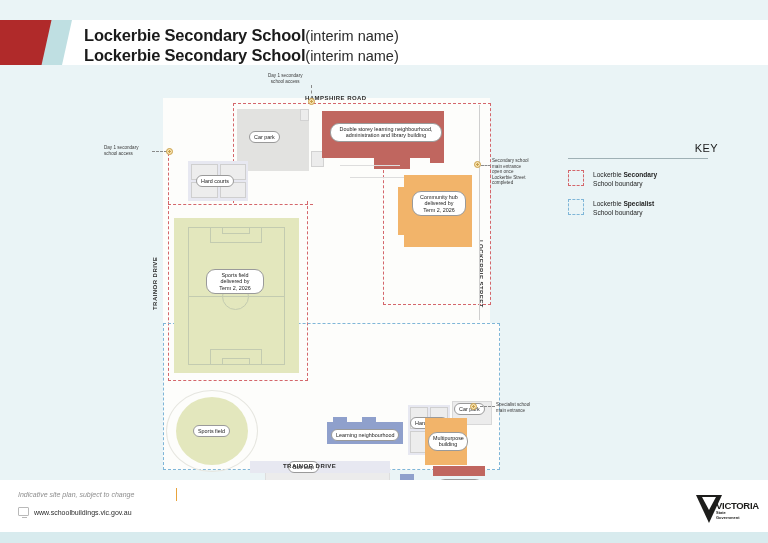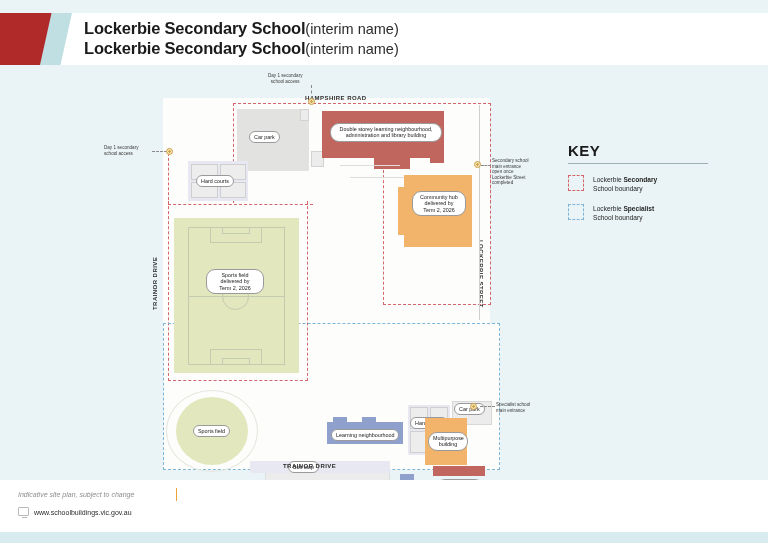--- a/index.html
+++ b/index.html
@@ -6,21 +6,21 @@
   html, body {
     width: 768px; height: 543px;
     font-family: "Liberation Sans", sans-serif;
     background: #eaf4f6;
     overflow: hidden;
   }
   #page { position: relative; width: 768px; height: 543px; background: #eaf4f6; }
 
   
   #header {
-    position: absolute; left: 0; top: 13px; width: 768px; height: 52px;
+    position: absolute; left: 0; top: 20px; width: 768px; height: 52px;
     background: #ffffff;
   }
   .hdr-red {
     position: absolute; left: 0; top: 0; width: 58px; height: 52px;
     background: #b02a2a;
     clip-path: polygon(0 0, 100% 0, 72% 100%, 0 100%);
   }
   .hdr-teal {
     position: absolute; left: 40px; top: 0; width: 32px; height: 52px;
     background: #bfdfe2;
@@ -101,21 +101,21 @@
 
   
   .pitch-line { position: absolute; border: 0.7px solid #c3cbb0; background: transparent; }
   .pitch-circle { position: absolute; border: 0.7px solid #c3cbb0; border-radius: 50%; background: transparent; }
 
   
   .court { position: absolute; background: #ededed; border: 0.7px solid #cfcfcf; }
 
   
   #key { position: absolute; left: 568px; top: 142px; width: 150px; }
-  #key-title { font-size: 15px; font-weight: bold; color: #1b1b1b; letter-spacing: 0.4px; }
+  #key-title { font-size: 11px; font-weight: normal; color: #1b1b1b; letter-spacing: 0.4px; text-align: right; }
   #key-rule { margin-top: 4px; width: 140px; height: 1px; background: #9fb0b5; }
   .key-row { display: flex; align-items: flex-start; margin-top: 11px; }
   .key-swatch { width: 16px; height: 16px; flex: 0 0 16px; margin-right: 9px; }
   .sw-sec { border: 1.2px dashed #d4666b; }
   .sw-spc { border: 1.2px dashed #7fb6d8; }
   .key-text { font-size: 6.6px; line-height: 9px; color: #1f1f1f; }
   .key-text b { font-weight: bold; }
 
   
   #footer {
@@ -345,15 +345,24 @@
   </div>
 
   <div id="footer">
     <div id="f-note">Indicative site plan, subject to change</div>
     <div id="f-divider"></div>
     <div id="f-icon"></div>
     <div id="f-url">www.schoolbuildings.vic.gov.au</div>
   </div>
 
 
+  <div id="logo-vic">
+    <div class="vic-tri"></div>
+    <div class="vic-tri2"></div>
+    <div class="vic-txt">
+      <div class="vic-l1">VICTORIA</div>
+      <div class="vic-l2">State</div>
+      <div class="vic-l2">Government</div>
+    </div>
+  </div>
 
   <div id="footer-strip"></div>
 </div>
 
 </body></html>

